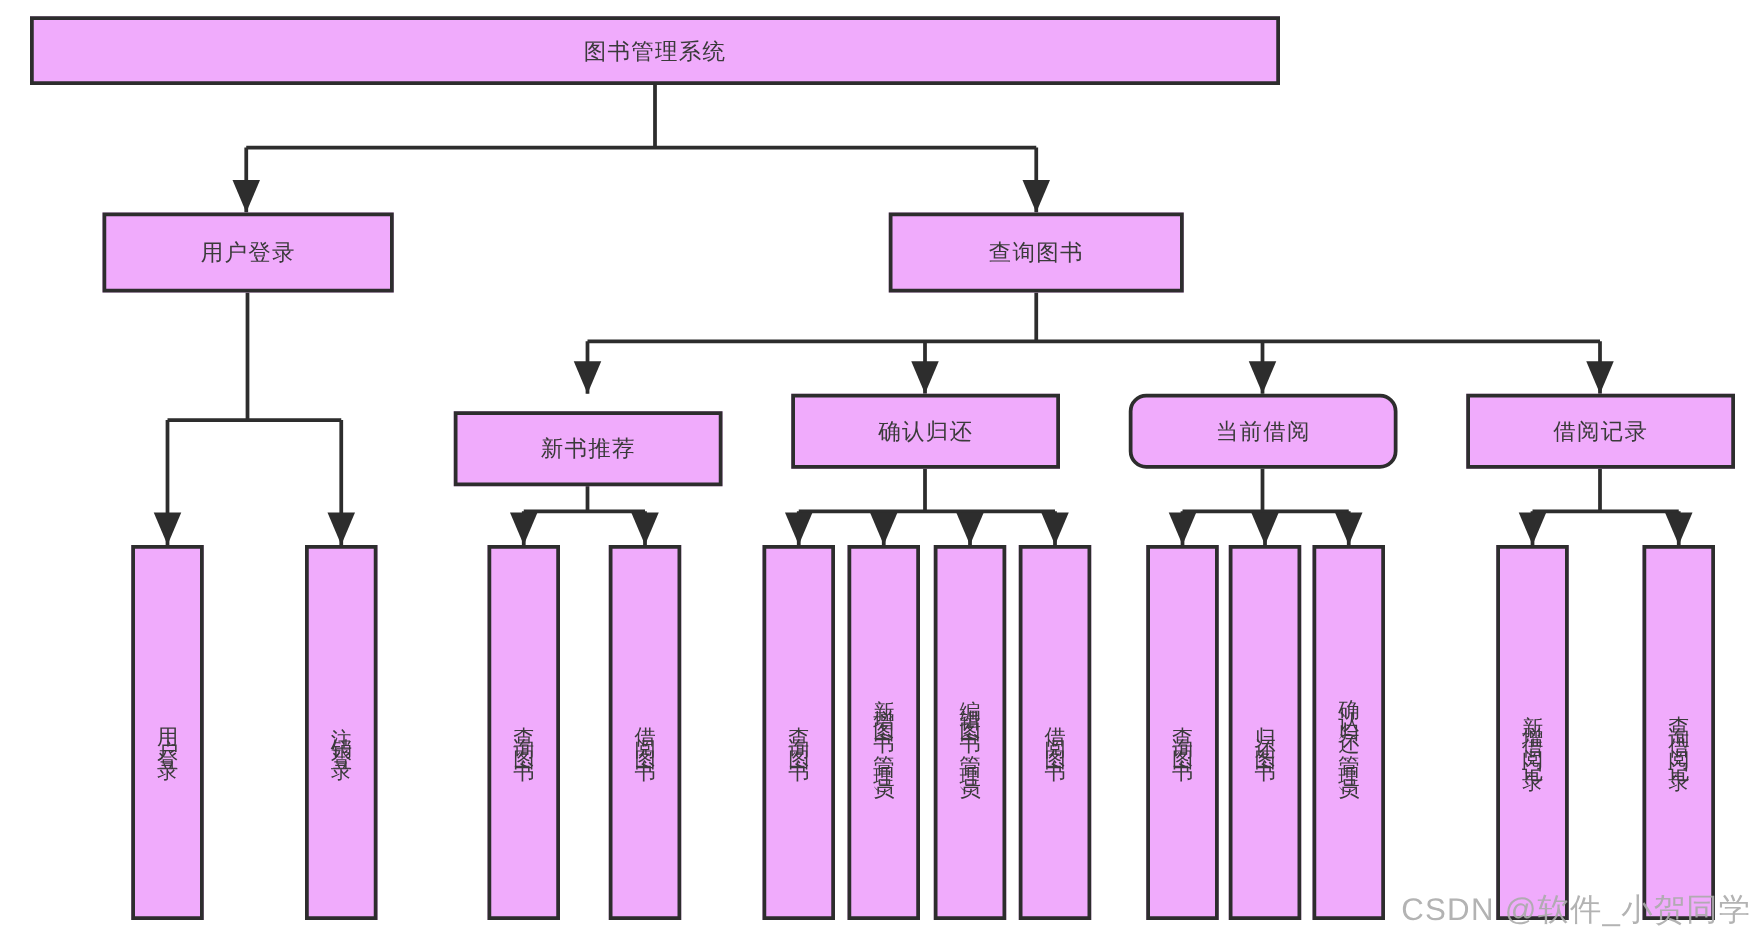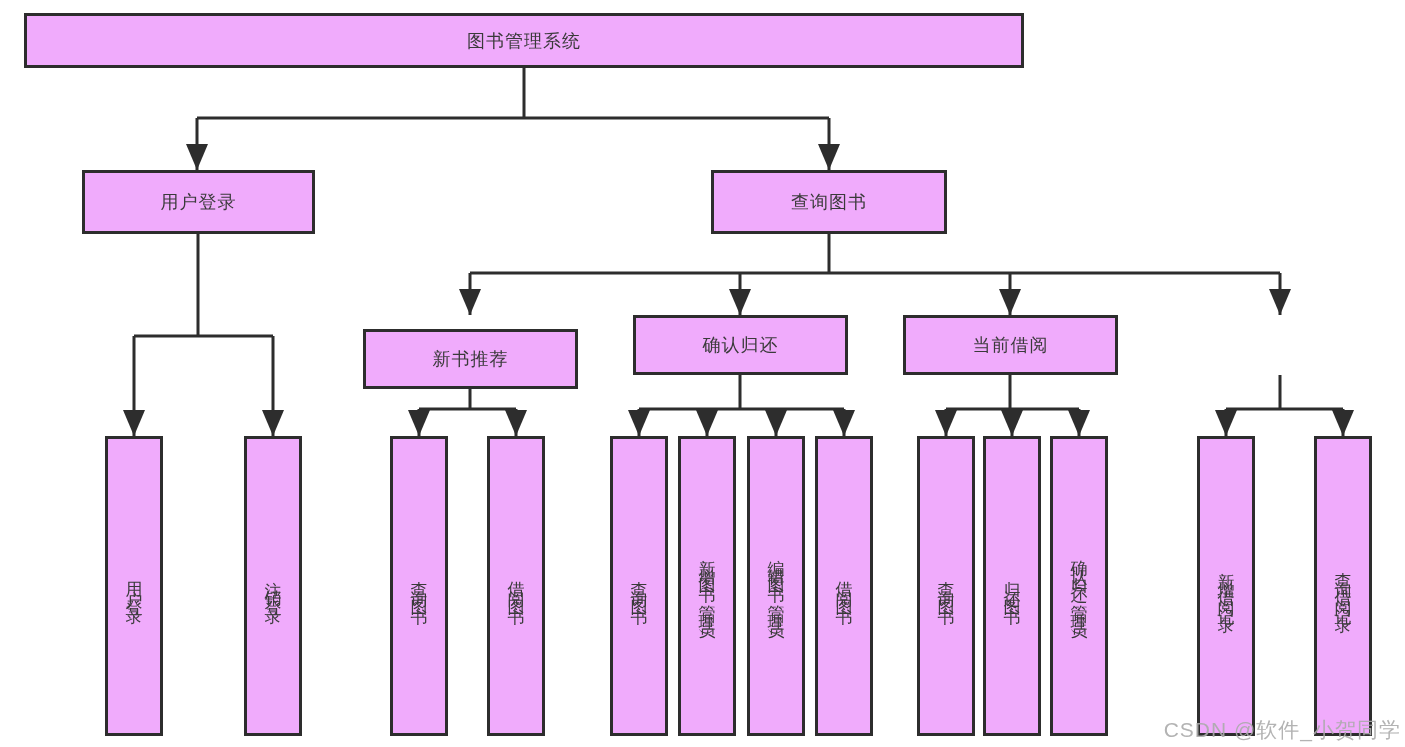--- a/index.html
+++ b/index.html
@@ -30,21 +30,21 @@
     font-size: 18px;
     letter-spacing: 1px;
     white-space: nowrap;
   }
   
   .n-root           { left: 24px;  top: 13px;  width: 1000px; height: 55px; }
   .n-user-login     { left: 82px;  top: 170px; width: 233px;  height: 64px; }
   .n-book-mgmt      { left: 711px; top: 170px; width: 236px;  height: 64px; }
   .n-new-book       { left: 363px; top: 315px; width: 215px;  height: 60px; margin-top: 14px; }
   .n-book-borrow    { left: 633px; top: 315px; width: 215px;  height: 60px; }
-  .n-current-borrow { left: 903px; top: 315px; width: 215px;  height: 60px; }
+  .n-current-borrow { left: 903px; top: 315px; width: 215px;  height: 60px; border-radius: 14px; }
   .n-borrow-records { left: 1173px;top: 315px; width: 215px;  height: 60px; }
   
   .leaf { top: 436px; height: 300px; width: 58px; }
   .leaf .vtext {
     writing-mode: vertical-rl;
     text-orientation: mixed;
     font-size: 17px;
     letter-spacing: 9px;
     line-height: 1;
   }
@@ -58,21 +58,21 @@
   .l-8  { left: 815px; }
   .l-9  { left: 917px; }
   .l-10 { left: 983px; }
   .l-11 { left: 1050px; }
   .l-12 { left: 1197px; }
   .l-13 { left: 1314px; }
   .watermark {
     position: absolute;
     right: 4px;
     bottom: 3px;
-    font-size: 21px;
+    font-size: 25px;
     color: #ababab;
     letter-spacing: 1px;
     z-index: 5;
     opacity: 0.9;
   }
 </style>
 </head>
 <body>
 
 <div class="stage">
@@ -109,20 +109,21 @@
   </svg>
 
   <div class="node n-root">图书管理系统</div>
 
   <div class="node n-user-login">用户登录</div>
   <div class="node n-book-mgmt">查询图书</div>
 
   <div class="node n-new-book">新书推荐</div>
   <div class="node n-book-borrow">确认归还</div>
   <div class="node n-current-borrow">当前借阅</div>
+  <div class="node n-borrow-records">借阅记录</div>
 
   <div class="node leaf l-1">
     <span class="vtext">用户登录</span>
   </div>
   <div class="node leaf l-2">
     <span class="vtext">注销登录</span>
   </div>
 
   <div class="node leaf l-3">
     <span class="vtext">查询图书</span>

